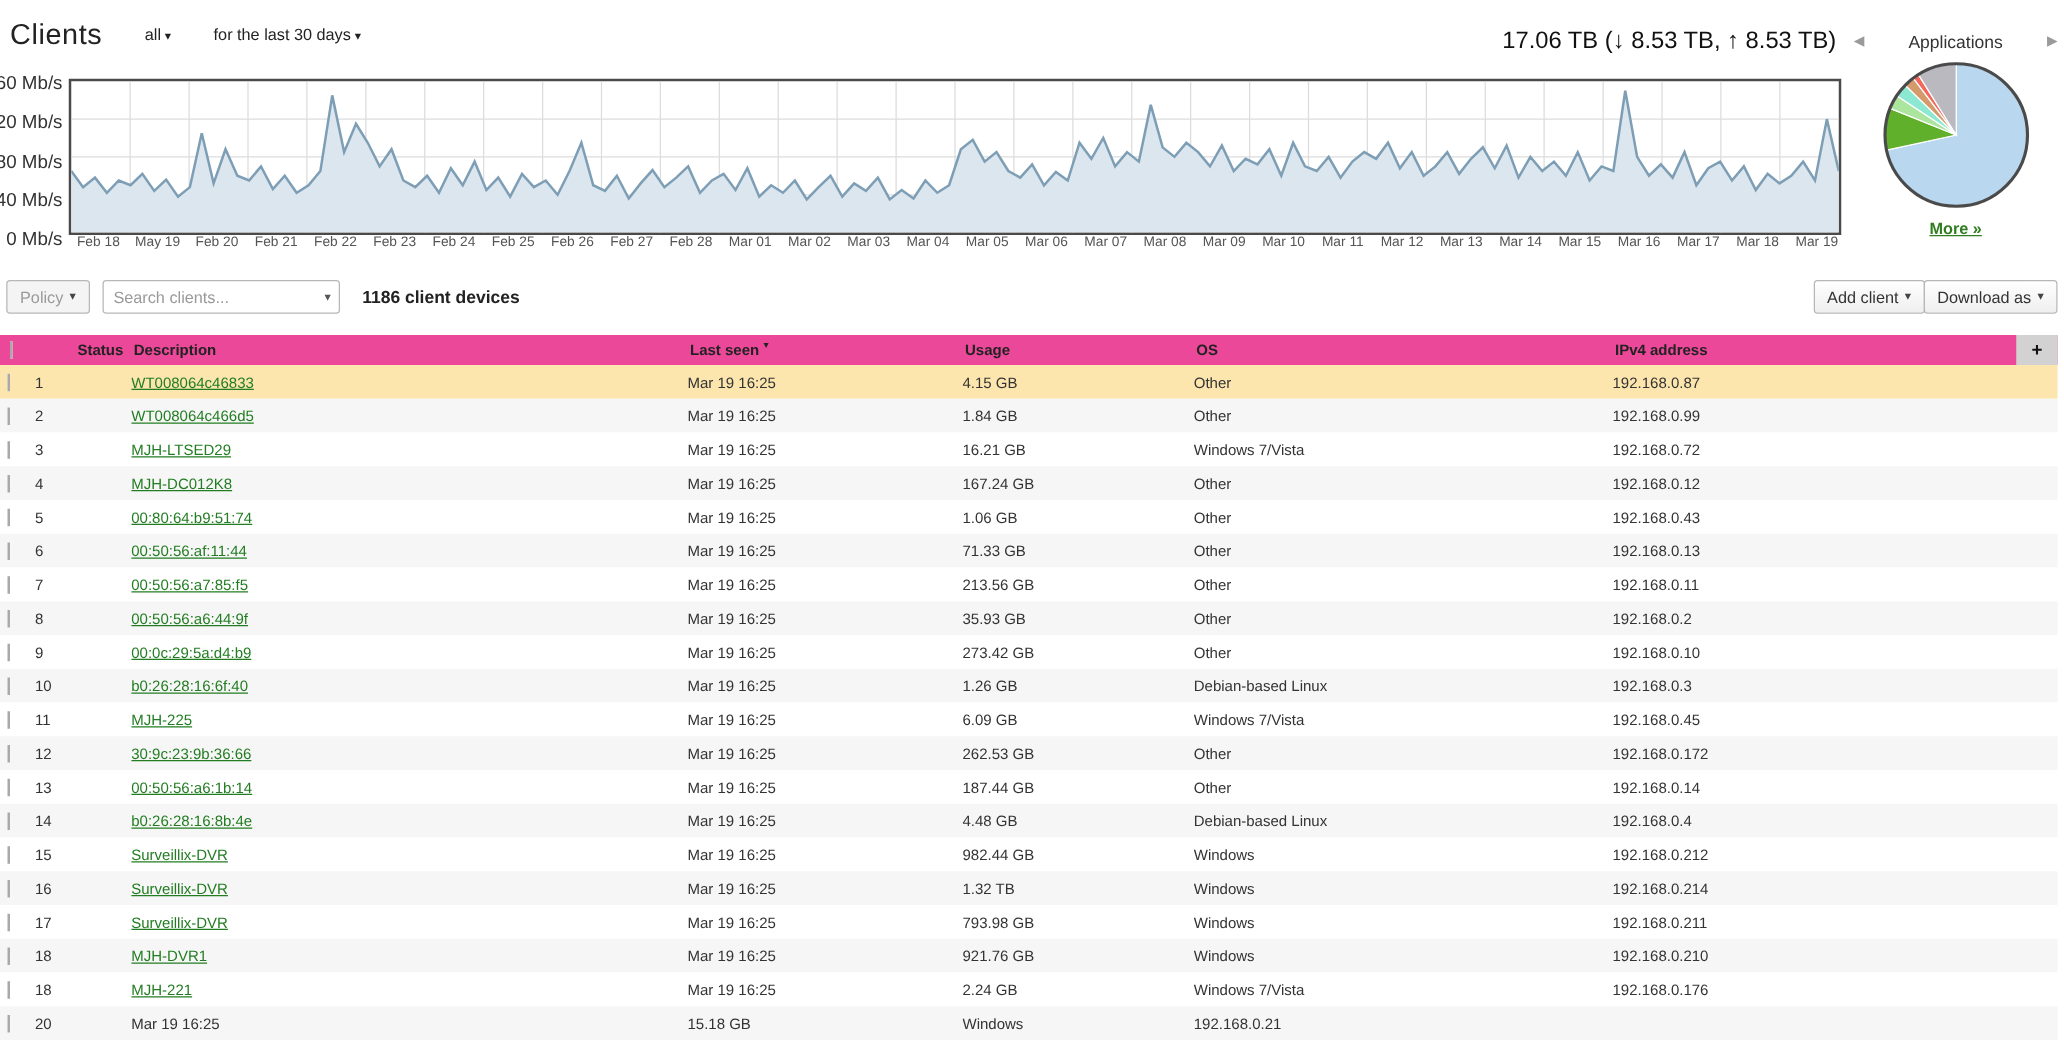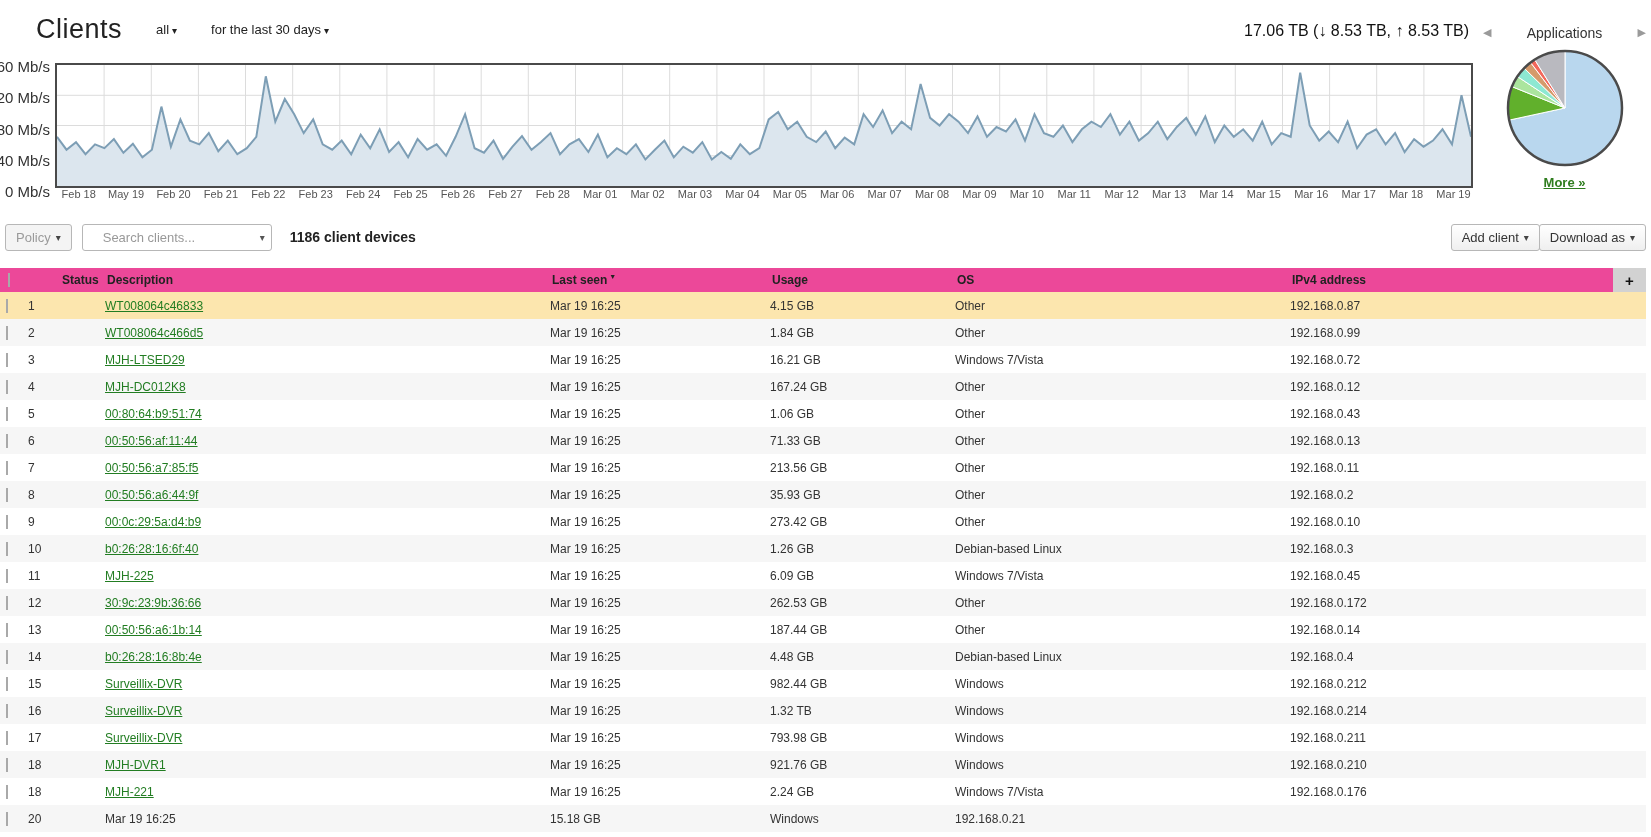--- a/index.html
+++ b/index.html
@@ -2,24 +2,24 @@
 <html><head>
 <meta charset="utf-8">
 <style>
   * { box-sizing: border-box; margin: 0; padding: 0; }
   html,body { width:1651px; height:837px; background:#fff; overflow:hidden;
     font-family:"Liberation Sans", sans-serif; color:#333; }
   .page { position:relative; width:1651px; height:837px; }
 
   
   .hdr { position:absolute; top:14px; left:8px; display:flex; align-items:center; }
-  .page-title { font-size:27px; font-weight:400; color:#222; letter-spacing:.5px;margin-left:28px; }
+  .page-title { font-size:23px; font-weight:400; color:#222; letter-spacing:.5px; }
   .hdr-dd { font-size:13px; color:#222; margin-left:34px; cursor:pointer; white-space:nowrap; }
   .hdr-dd .caret { font-size:10px; color:#222; margin-left:3px; }
-  .traffic-summary { position:absolute; top:22px; right:182px; font-size:16px; color:#111; }
+  .traffic-summary { position:absolute; top:22px; right:182px; font-size:19px; color:#111; }
 
   
   .apps-panel { position:absolute; top:24px; left:1478px; width:173px; }
   .apps-hdr { display:flex; align-items:center; justify-content:space-between; padding:0 2px; }
   .apps-title { font-size:14px; color:#333; }
   .pager { font-size:11px; color:#9a9a9a; cursor:pointer; padding:2px 3px; }
   .pie-box { display:flex; justify-content:center; margin-top:6px; }
   .more-link { display:block; text-align:center; margin-top:6px; font-size:13px; font-weight:bold;
     color:#2f7d1e; text-decoration:underline; cursor:pointer; }
 
@@ -34,21 +34,21 @@
   
   .toolbar { position:absolute; top:222px; left:5px; width:1641px; height:30px;
     display:flex; align-items:center; }
   .btn { height:27px; display:inline-flex; align-items:center; padding:0 10px;
     background:linear-gradient(#ffffff,#efefef); border:1px solid #b7b7b7;
     border-radius:3px; font-size:13px; color:#333; cursor:pointer; white-space:nowrap; }
   .btn .caret { font-size:10px; margin-left:5px; color:#444; }
   .btn.disabled { color:#9a9a9a; background:#f4f4f4; }
   .search-box { position:relative; margin-left:10px; }
   .search-box input { width:190px; height:27px; border:1px solid #b7b7b7; border-radius:3px;
-    padding:0 22px 0 20px; font-size:13px; color:#333; font-family:"Liberation Sans",sans-serif; }
+    padding:0 22px 0 8px; font-size:13px; color:#333; font-family:"Liberation Sans",sans-serif; }
   .search-box input::placeholder { color:#999; }
   .search-box .caret { position:absolute; right:7px; top:8px; font-size:10px; color:#555; pointer-events:none; }
   .device-count { margin-left:18px; font-size:14px; font-weight:bold; color:#222; }
   .toolbar-right { margin-left:auto; display:flex; }
   .toolbar-right .btn + .btn { margin-left:-1px; }
 
   
   .grid { position:absolute; top:268px; left:0; width:1646px; font-size:12px; }
   .trow { display:grid; grid-template-columns:26px 34px 45px 445px 220px 185px 335px 323px 33px;
     align-items:center; }

